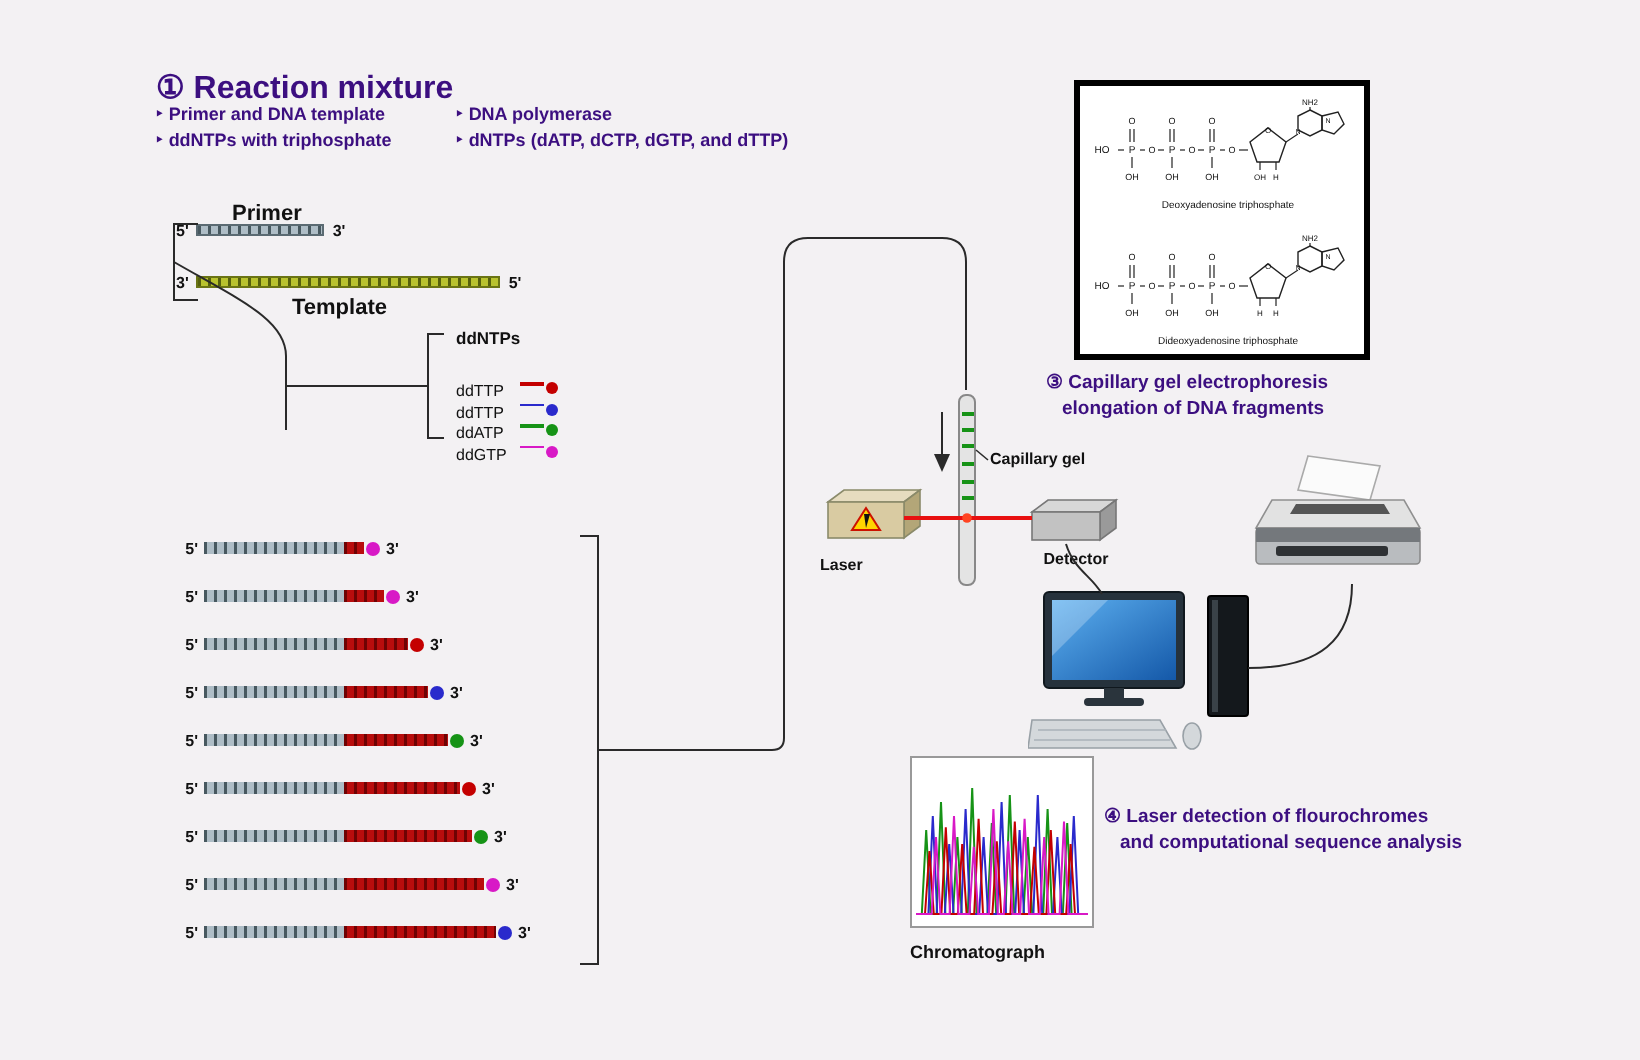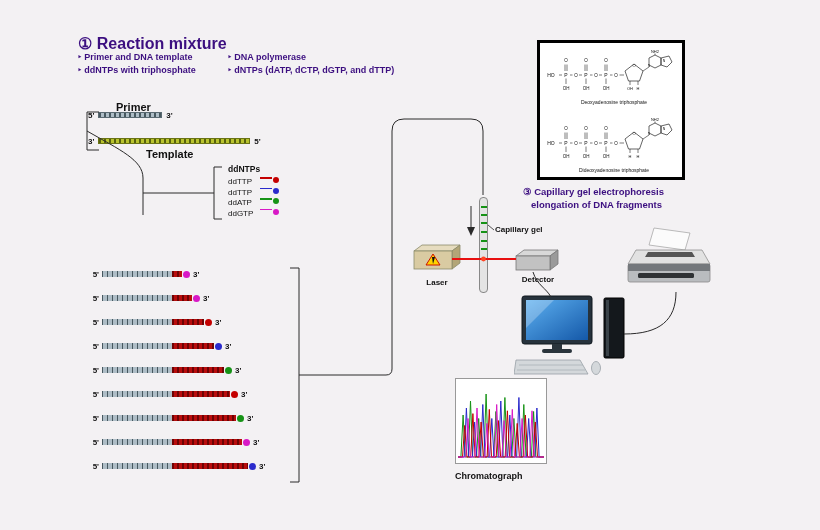--- a/index.html
+++ b/index.html
@@ -15,21 +15,21 @@
   .sec34{font-size:9.5px;line-height:13px;white-space:nowrap}
   .sec34 .indent{padding-left:8px}
   .blabel{font-size:11px;font-weight:700;color:#111;white-space:nowrap}
   .small-label{font-size:8px;font-weight:700;color:#111;white-space:nowrap}
   .prime{font-size:8px;font-weight:700;color:#111}
   .pt-row{display:flex;align-items:center;gap:4px;height:10px}
   .ptbar{height:6px;flex:none}
   #primer-bar{width:64px;background:repeating-linear-gradient(90deg,#47585f 0 1.5px,#aebdc6 1.5px 5px);border:0.5px solid #5a6a72}
   #template-bar{width:152px;background:repeating-linear-gradient(90deg,#55600d 0 1.5px,#b8c22e 1.5px 5px);border:0.5px solid #6a7414}
   
-  #ddntp-legend .dd-title{font-size:8.5px;font-weight:700;color:#111;margin-bottom:3px}
+  #ddntp-legend .dd-title{font-size:8.5px;font-weight:700;color:#111;margin-bottom:17px}
   .dd-row{display:flex;align-items:flex-start;height:10.5px}
   .dd-label{font-size:8px;color:#111;width:32px}
   .dd-line{width:12px;height:1.5px;flex:none}
   .dd-dot{width:6px;height:6px;border-radius:50%;flex:none;margin-left:1px}
   
   .frag-row{display:flex;align-items:center;height:8px;margin-bottom:16px}
   .end5{font-size:8px;font-weight:700;color:#111;width:14px;text-align:right;padding-right:3px}
   .end3{font-size:8px;font-weight:700;color:#111;padding-left:3px}
   .pbar{width:70px;height:6px;flex:none;background:repeating-linear-gradient(90deg,#47585f 0 1.5px,#aebdc6 1.5px 5px)}
   .ebar{height:6px;flex:none;background:repeating-linear-gradient(90deg,#6e0303 0 1.5px,#b80d0d 1.5px 5px)}
@@ -270,21 +270,21 @@
     </div>
   <div class="abs blabel" style="left:495px;top:225px;font-size:8px">Capillary gel</div>
 
   <svg class="abs" style="left:410px;top:243px" width="54" height="32" viewBox="0 0 54 32">
     <polygon points="4,8 12,2 50,2 42,8" fill="#e6dcbf" stroke="#8a8a6a" stroke-width="0.8"></polygon>
     <polygon points="42,8 50,2 50,20 42,26" fill="#b3a678" stroke="#8a8a6a" stroke-width="0.8"></polygon>
     <rect x="4" y="8" width="38" height="18" fill="#d9cba2" stroke="#8a8a6a" stroke-width="0.8"></rect>
     <polygon points="16,22 23,11 30,22" fill="#ffd400" stroke="#cc1100" stroke-width="1"></polygon>
     <polygon points="22,14 25,14 23,21" fill="#111"></polygon>
   </svg>
-  <div class="abs small-label" style="left:410px;top:278px;width:54px;text-align:center">Laser</div>
+  <div class="abs small-label" style="left:410px;top:278px;width:54px;text-align:left">Laser</div>
 
   <svg class="abs" style="left:514px;top:246px" width="46" height="30" viewBox="0 0 46 30">
     <polygon points="2,10 10,4 44,4 36,10" fill="#d8d8d8" stroke="#777" stroke-width="0.8"></polygon>
     <polygon points="36,10 44,4 44,18 36,24" fill="#9a9a9a" stroke="#777" stroke-width="0.8"></polygon>
     <rect x="2" y="10" width="34" height="14" fill="#c2c2c2" stroke="#777" stroke-width="0.8"></rect>
   </svg>
   <div class="abs small-label" style="left:516px;top:275px;width:44px;text-align:center">Detector</div>
 
   <svg class="abs" style="left:624px;top:226px" width="92" height="66" viewBox="0 0 92 66">
     <polygon points="30,2 66,7 61,24 25,19" fill="#fbfbfb" stroke="#aaa" stroke-width="0.8"></polygon>
@@ -308,20 +308,24 @@
     <rect x="38" y="50" width="10" height="5" fill="#2a343c"></rect>
     <rect x="28" y="55" width="30" height="4" rx="2" fill="#2a343c"></rect>
     <polygon points="2,66 66,66 74,80 0,80" fill="#d4d8db" stroke="#98a0a6" stroke-width="0.8"></polygon>
     <line x1="5" y1="71" x2="69" y2="71" stroke="#aab2b8" stroke-width="0.8"></line>
     <line x1="3" y1="76" x2="71" y2="76" stroke="#aab2b8" stroke-width="0.8"></line>
     <ellipse cx="82" cy="74" rx="4.5" ry="6.5" fill="#d4d8db" stroke="#98a0a6" stroke-width="0.8"></ellipse>
     <rect x="90" y="4" width="20" height="60" rx="1.5" fill="#14181c" stroke="#000"></rect>
     <rect x="92" y="6" width="3" height="56" fill="#3a4248"></rect>
   </svg>
 
+  <div class="abs ptext sec34" style="left:552px;top:402px">
+    <div>④ Laser detection of flourochromes</div>
+    <div class="indent">and computational sequence analysis</div>
+  </div>
 
   <div class="abs" id="chromo-box" style="left:455px;top:378px">
     <svg id="chromo-svg" width="90" height="84" viewBox="0 0 90 84">
         <path d="M 2 78 L 4.9 78 L 7.1 36.0 L 9.3 78 L 12.3 78 L 14.5 22.0 L 16.7 78 L 20.5 78 L 22.7 39.5 L 24.9 78 L 27.9 78 L 30.1 15.0 L 32.3 78 L 37.7 78 L 39.9 32.5 L 42.1 78 L 46.7 78 L 48.9 18.5 L 51.1 78 L 55.7 78 L 57.9 39.5 L 60.1 78 L 65.6 78 L 67.8 25.5 L 70.0 78 L 75.4 78 L 77.6 32.5 L 79.8 78 L 88 78" fill="none" stroke="#169316" stroke-width="1"></path>
         <path d="M 2 78 L 8.2 78 L 10.4 29.0 L 12.6 78 L 16.4 78 L 18.6 43.0 L 20.8 78 L 24.6 78 L 26.8 25.5 L 29.0 78 L 33.6 78 L 35.8 39.5 L 38.0 78 L 42.6 78 L 44.8 22.0 L 47.0 78 L 51.6 78 L 53.8 36.0 L 56.0 78 L 60.7 78 L 62.9 18.5 L 65.1 78 L 70.5 78 L 72.7 39.5 L 74.9 78 L 78.7 78 L 80.9 29.0 L 83.1 78 L 88 78" fill="none" stroke="#2a2acc" stroke-width="1"></path>
         <path d="M 2 78 L 6.5 78 L 8.7 46.5 L 10.9 78 L 14.7 78 L 16.9 34.6 L 19.1 78 L 22.9 78 L 25.1 43.0 L 27.3 78 L 31.1 78 L 33.3 30.4 L 35.5 78 L 40.2 78 L 42.4 41.6 L 44.6 78 L 49.2 78 L 51.4 31.8 L 53.6 78 L 59.0 78 L 61.2 44.4 L 63.4 78 L 67.2 78 L 69.4 36.0 L 71.6 78 L 77.1 78 L 79.3 43.0 L 81.5 78 L 88 78" fill="none" stroke="#c40000" stroke-width="1"></path>
         <path d="M 2 78 L 9.8 78 L 12.0 39.5 L 14.2 78 L 18.8 78 L 21.0 29.0 L 23.2 78 L 28.7 78 L 30.9 44.4 L 33.1 78 L 38.5 78 L 40.7 25.5 L 42.9 78 L 45.9 78 L 48.1 41.6 L 50.3 78 L 54.1 78 L 56.3 30.4 L 58.5 78 L 63.9 78 L 66.1 39.5 L 68.3 78 L 73.8 78 L 76.0 31.8 L 78.2 78 L 88 78" fill="none" stroke="#d819c6" stroke-width="1"></path>
       </svg>
   </div>
   <div class="abs" id="chromo-label" style="left:455px;top:471px">Chromatograph</div>

